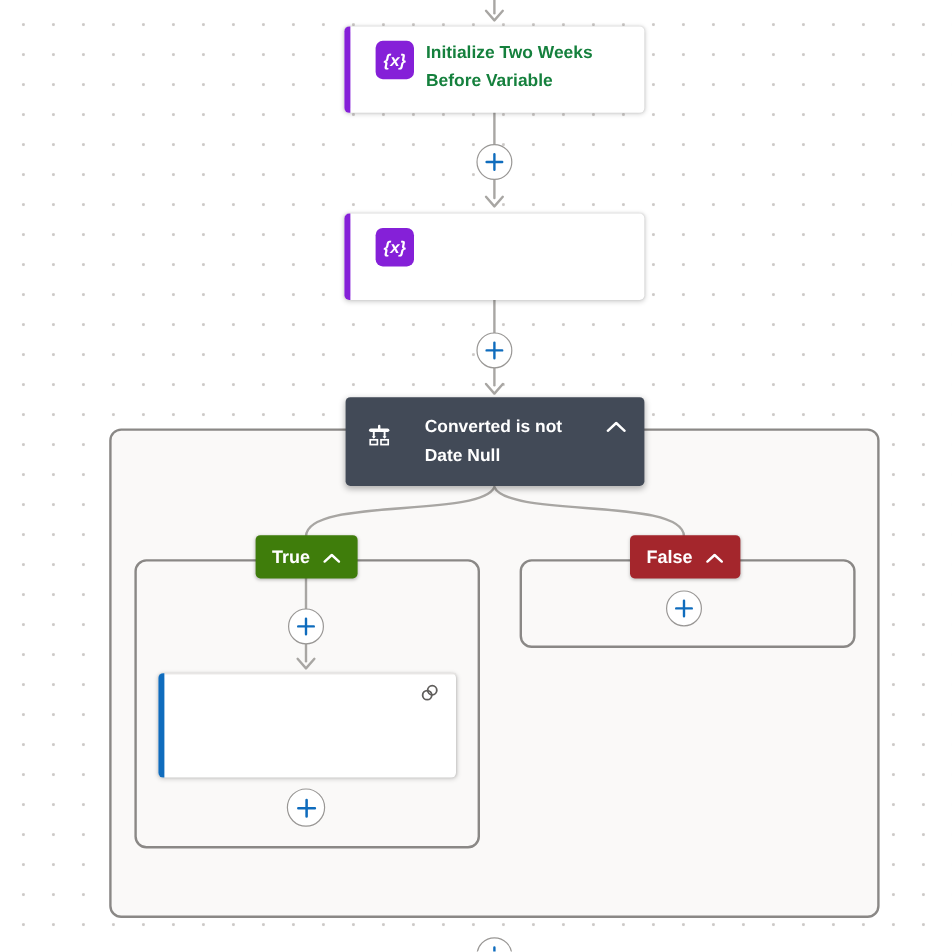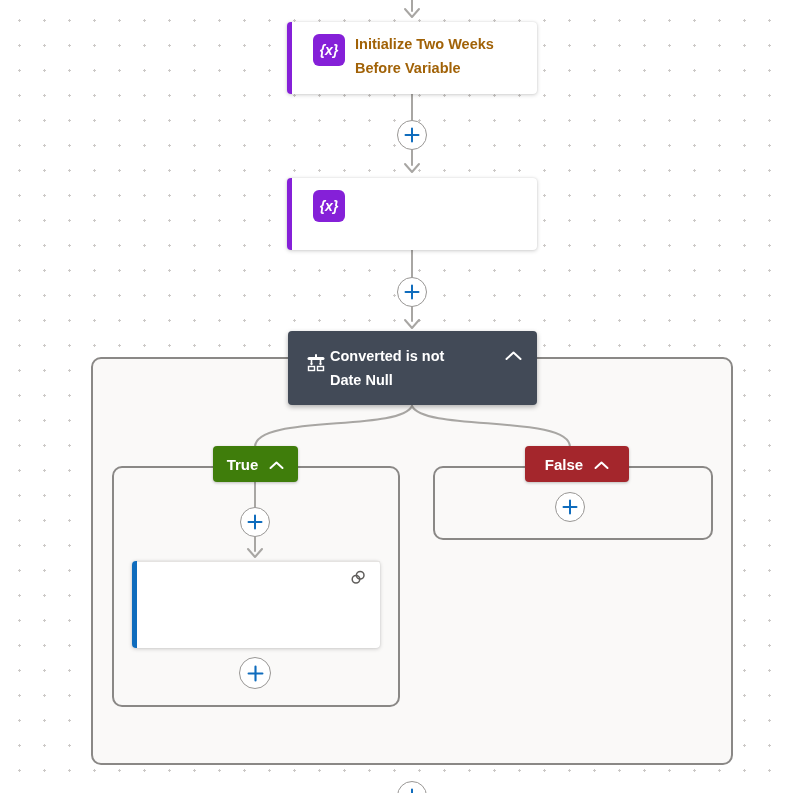--- a/index.html
+++ b/index.html
@@ -41,60 +41,60 @@
     z-index:3;
     cursor:pointer;
   }
   .accent {
     position:absolute; left:0; top:0; bottom:0; width:5px;
     border-radius:4px 0 0 4px;
   }
   .accent.purple { background:#8520d8; }
   .accent.blue   { background:#0f6cbd; }
   .card-title {
-    font-size:14.5px; font-weight:600; color:#a16207; line-height:24px;
+    font-size:14.5px; font-weight:600; color:#15803d; line-height:24px;
   }
   #card-init, #card-setvar {
     left:287px; width:250px; height:72px;
     padding:10px 12px 10px 26px;
   }
   #card-init  { top:22px; }
   #card-setvar{ top:178px; }
   #card-init .card-title, #card-setvar .card-title { width:162px; }
   .var-icon {
     width:32px; height:32px; flex:0 0 32px; margin-top:2px;
     background:#8520d8; border-radius:6px;
     display:flex; align-items:center; justify-content:center;
     color:#ffffff; font-size:14px; font-style:italic; font-weight:600;
   }
 
   
   #condition-node {
     position:absolute; left:288px; top:331px; width:249px; height:74px;
     background:#424a57; border-radius:4px;
     box-shadow:0 2px 5px rgba(0,0,0,.30);
-    display:flex; align-items:flex-start; gap:3px;
+    display:flex; align-items:flex-start; gap:27px;
     padding:13px 12px 12px 17px;
     z-index:3; cursor:pointer;
   }
   #condition-node .card-title { color:#ffffff; width:128px; }
   .cond-icon { margin-top:8px; flex:0 0 22px; }
   .chev { position:absolute; right:15px; top:20px; cursor:pointer; }
 
   
   .branch-badge {
     position:absolute; height:36px;
     border-radius:4px;
     display:flex; align-items:center; justify-content:center; gap:11px;
     color:#ffffff; font-size:15px; font-weight:700;
     box-shadow:0 1px 3px rgba(0,0,0,.25);
     z-index:3; cursor:pointer;
   }
   #true-badge  { left:213px; top:446px; width:85px; background:#3f7d0b; }
-  #false-badge { left:525px; top:446px; width:104px; background:#a4262c; }
+  #false-badge { left:525px; top:446px; width:92px; background:#a4262c; }
   .branch-badge .bchev { margin-top:2px; }
 
   
   .plus-btn {
     position:absolute; width:30px; height:30px;
     background:#ffffff; border:1px solid #999795; border-radius:50%;
     display:flex; align-items:center; justify-content:center;
     z-index:3; cursor:pointer;
   }
   #plus-1      { left:397px; top:120px; }

